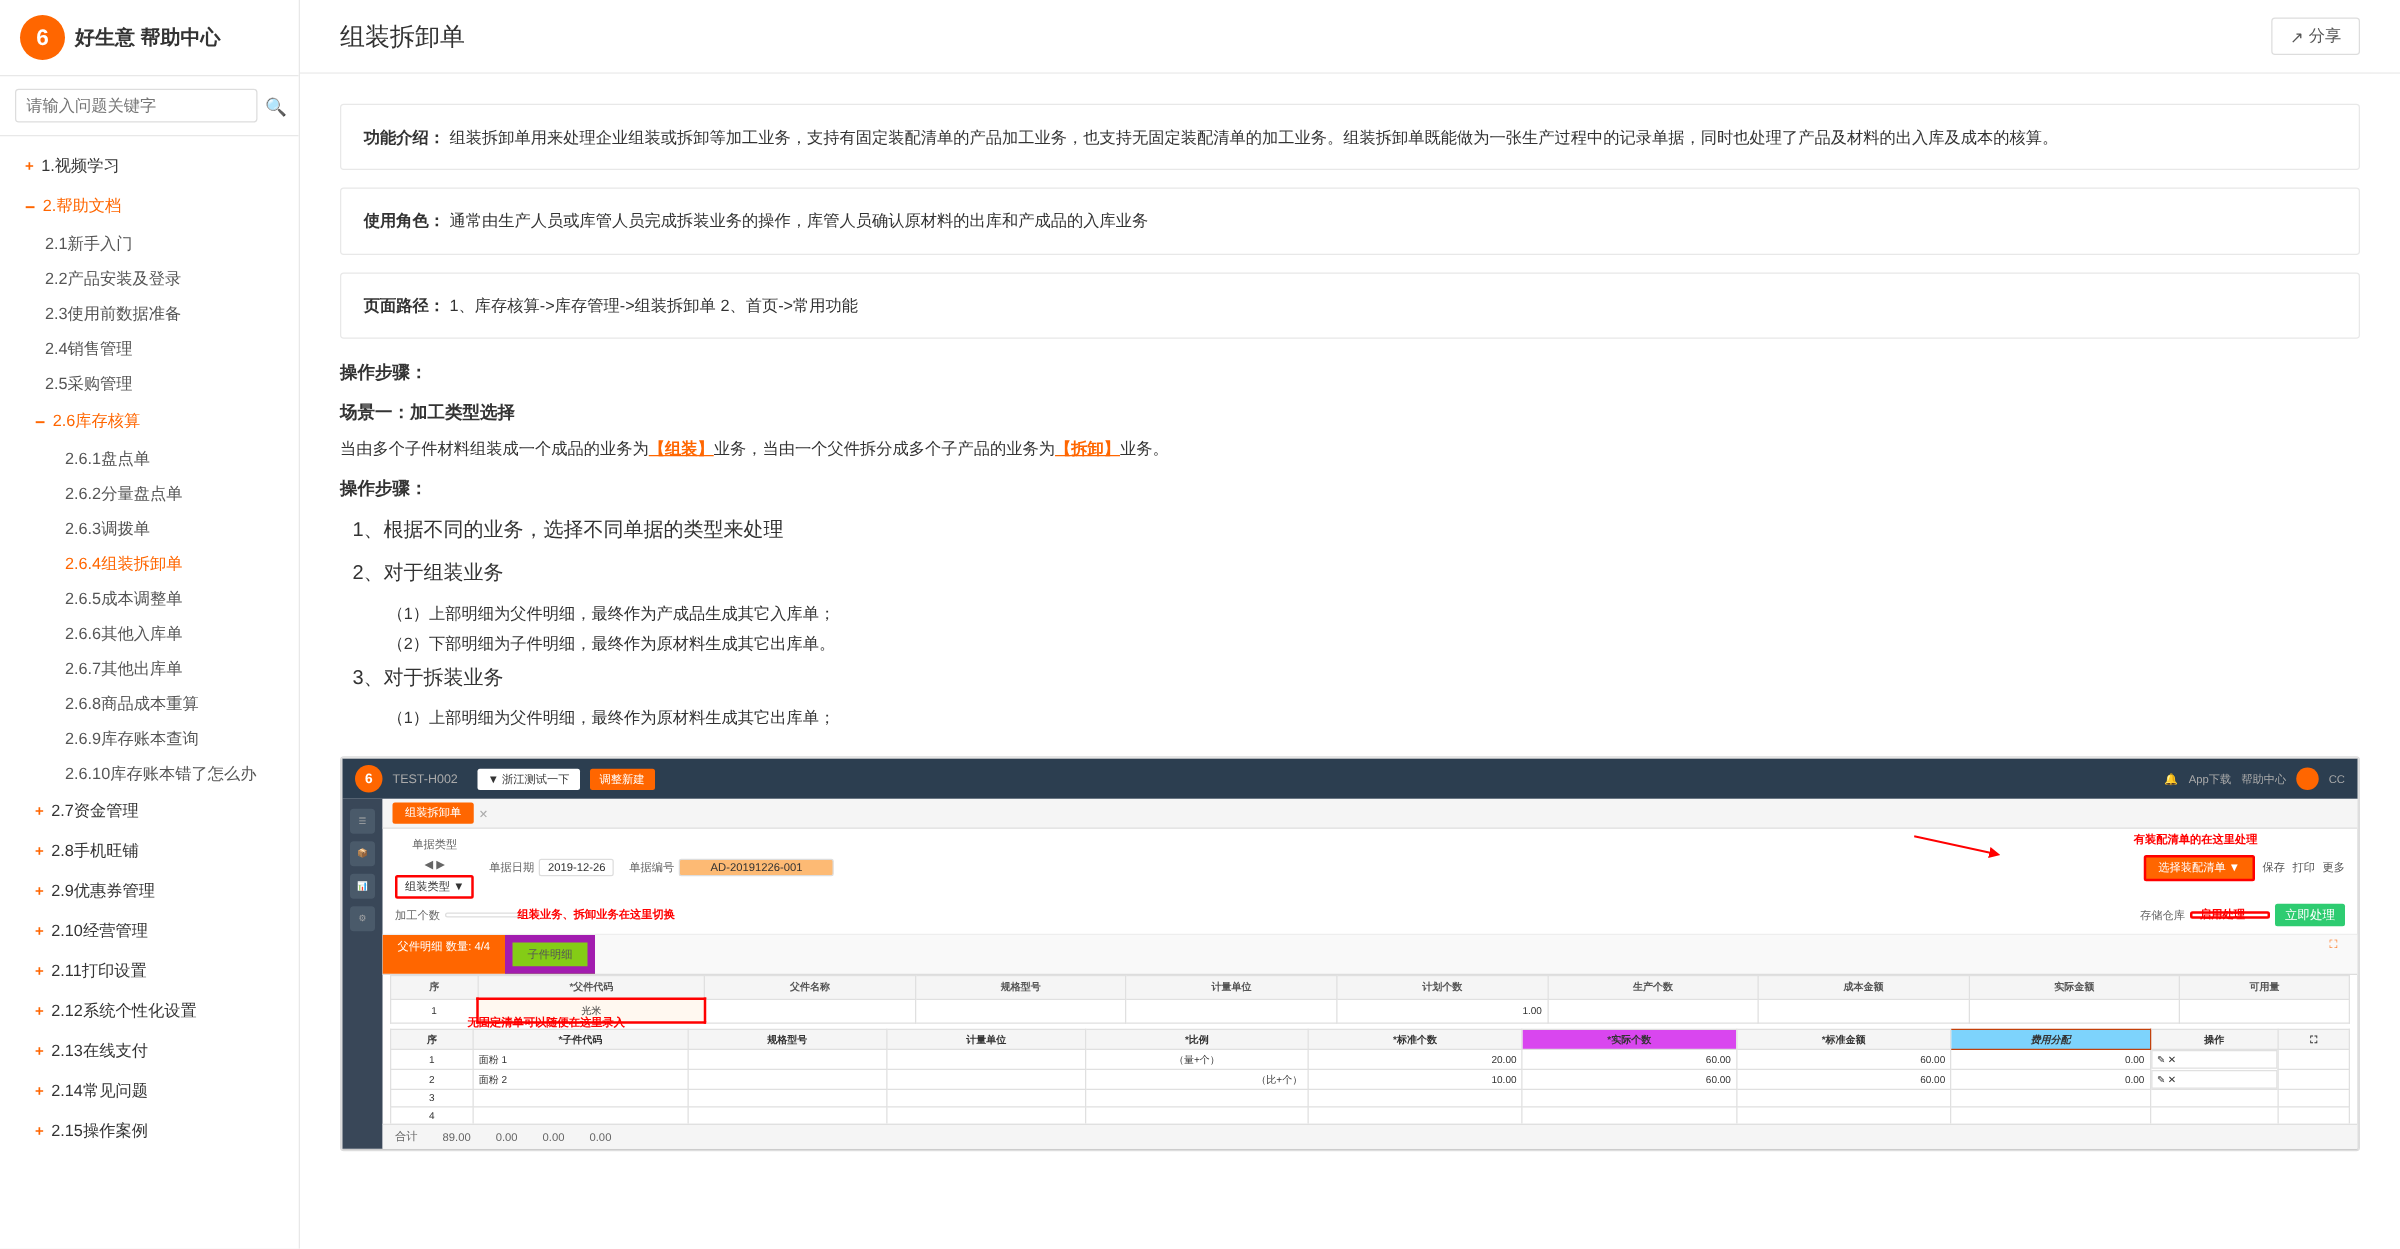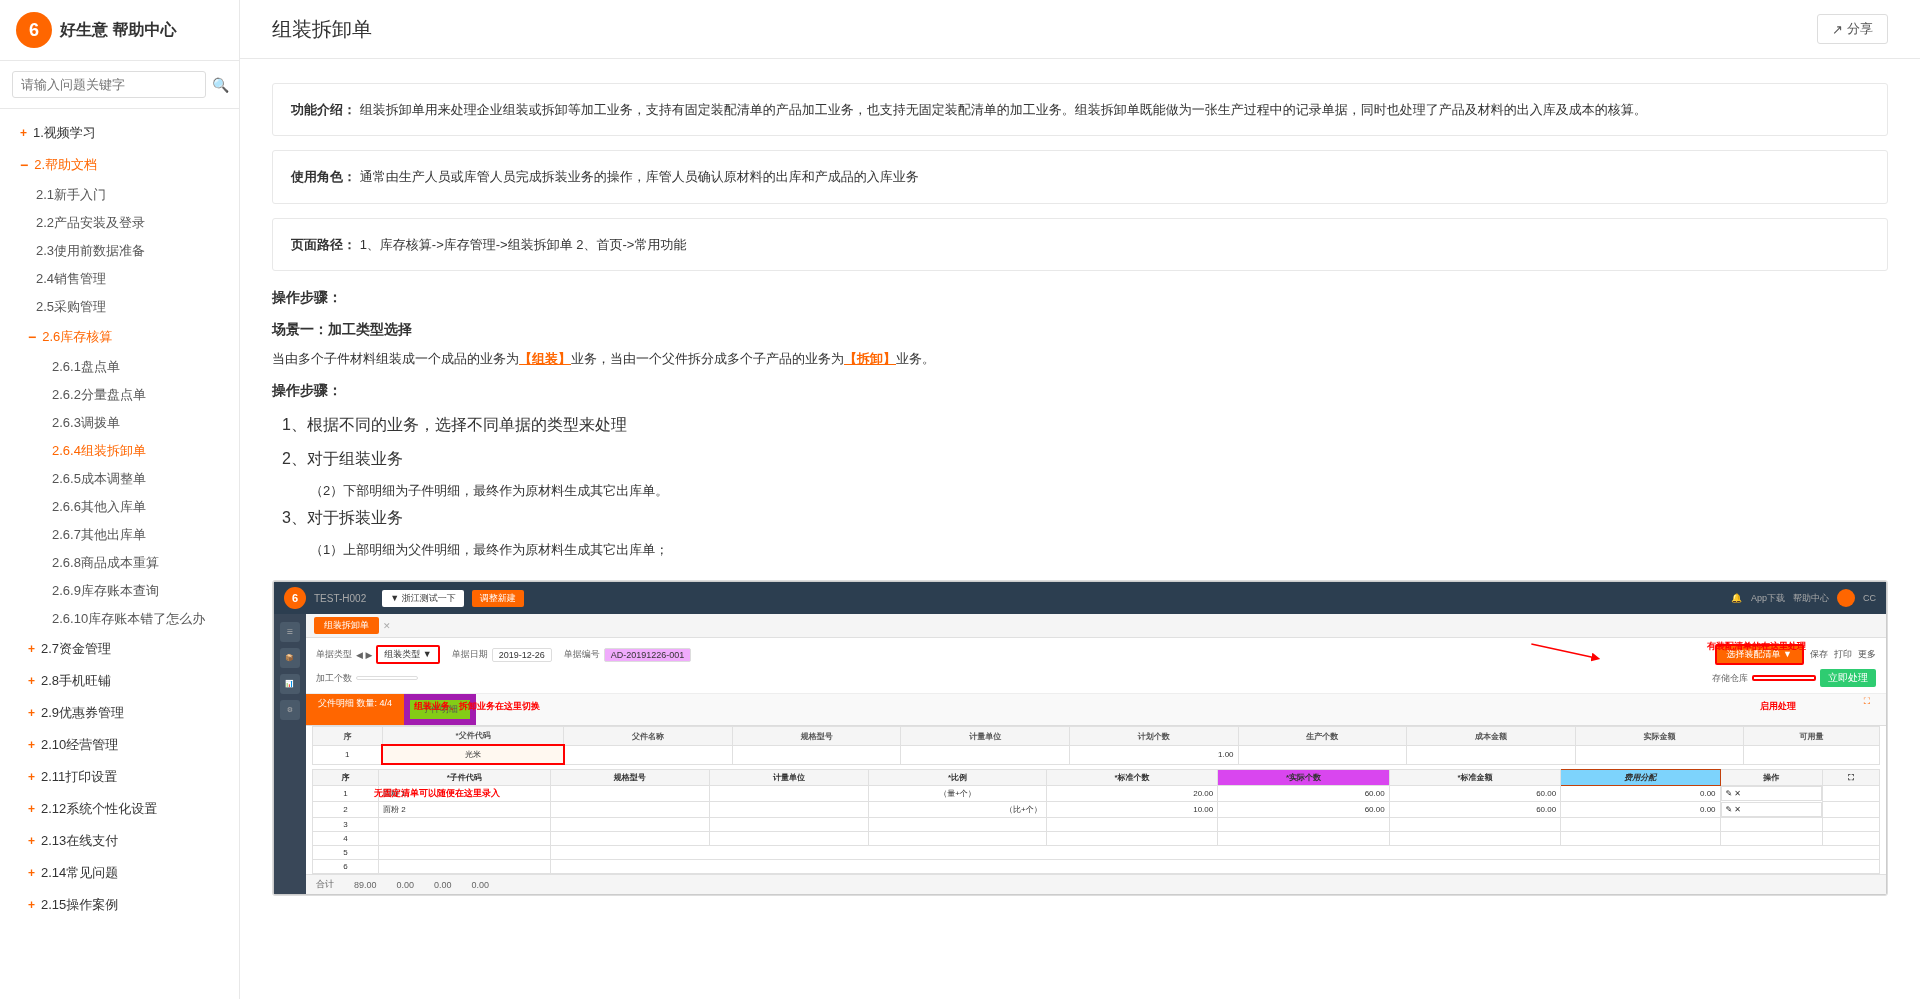--- a/index.html
+++ b/index.html
@@ -159,20 +159,21 @@
 
     <div class="content-text">
       当由多个子件材料组装成一个成品的业务为<span class="highlight">【组装】</span>业务，当由一个父件拆分成多个子产品的业务为<span class="highlight">【拆卸】</span>业务。
     </div>
 
     <div class="section-title" style="margin-top:10px;">操作步骤：</div>
 
     <div class="step-list">
       <div class="step-item">1、根据不同的业务，选择不同单据的类型来处理</div>
       <div class="step-item">2、对于组装业务</div>
+      <div class="sub-step">（1）上部明细为父件明细，最终作为产成品生成其它入库单；</div>
       <div class="sub-step">（2）下部明细为子件明细，最终作为原材料生成其它出库单。</div>
       <div class="step-item">3、对于拆装业务</div>
       <div class="sub-step">（1）上部明细为父件明细，最终作为原材料生成其它出库单；</div>
     </div>
 
     <div class="screenshot-wrapper">
       <div style="position:relative; width:100%; background:#e8e8e8;">
 
         <div style="background:#fff; border:1px solid #ccc; margin:0; font-size:10px; position:relative;">
 
@@ -201,32 +202,32 @@
 
             <div style="flex:1;display:flex;flex-direction:column;overflow:hidden;">
 
               <div style="background:#f5f5f5;display:flex;align-items:center;padding:3px 8px;gap:4px;border-bottom:1px solid #e0e0e0;">
                 <div style="padding:2px 10px;font-size:9px;background:#f60;color:#fff;border-radius:2px;">组装拆卸单</div>
                 <span style="color:#aaa;font-size:9px;">✕</span>
               </div>
 
               <div style="padding:6px 10px;border-bottom:1px solid #eee;">
                 <div style="display:flex;align-items:center;gap:12px;flex-wrap:wrap;">
-                  <div style="display:flex;align-items:center;gap:4px;">
+                  <div style="display:flex;align-items:center;gap:4px;flex-direction:column;">
                     <span style="font-size:9px;color:#666;">单据类型</span>
                     <span style="font-size:9px;color:#666;">◀ ▶</span>
                     <div style="border:2px solid red;padding:1px 6px;font-size:9px;color:#333;border-radius:2px;background:#fff;">组装类型 ▼</div>
                   </div>
                   <div style="display:flex;align-items:center;gap:4px;">
                     <span style="font-size:9px;color:#666;">单据日期</span>
                     <div style="border:1px solid #ddd;padding:1px 6px;font-size:9px;color:#333;border-radius:2px;background:#fff;">2019-12-26</div>
                   </div>
                   <div style="display:flex;align-items:center;gap:4px;">
                     <span style="font-size:9px;color:#666;">单据编号</span>
-                    <div style="border:1px solid #ddd;padding:1px 6px;font-size:9px;color:#333;border-radius:2px;background:#f0abfc;">AD-20191226-001</div>
+                    <div style="border:1px solid #ddd;padding:1px 24px;font-size:9px;color:#333;border-radius:2px;background:#fdba74;">AD-20191226-001</div>
                   </div>
                   <div style="margin-left:auto;display:flex;align-items:center;gap:6px;">
                     <div style="border:2px solid red;padding:2px 10px;font-size:9px;background:#f60;color:#fff;border-radius:2px;">选择装配清单 ▼</div>
                     <span style="font-size:9px;color:#555;">保存</span>
                     <span style="font-size:9px;color:#555;">打印</span>
                     <span style="font-size:9px;color:#555;">更多</span>
                   </div>
                 </div>
 
                 <div style="display:flex;align-items:center;gap:12px;margin-top:4px;">

